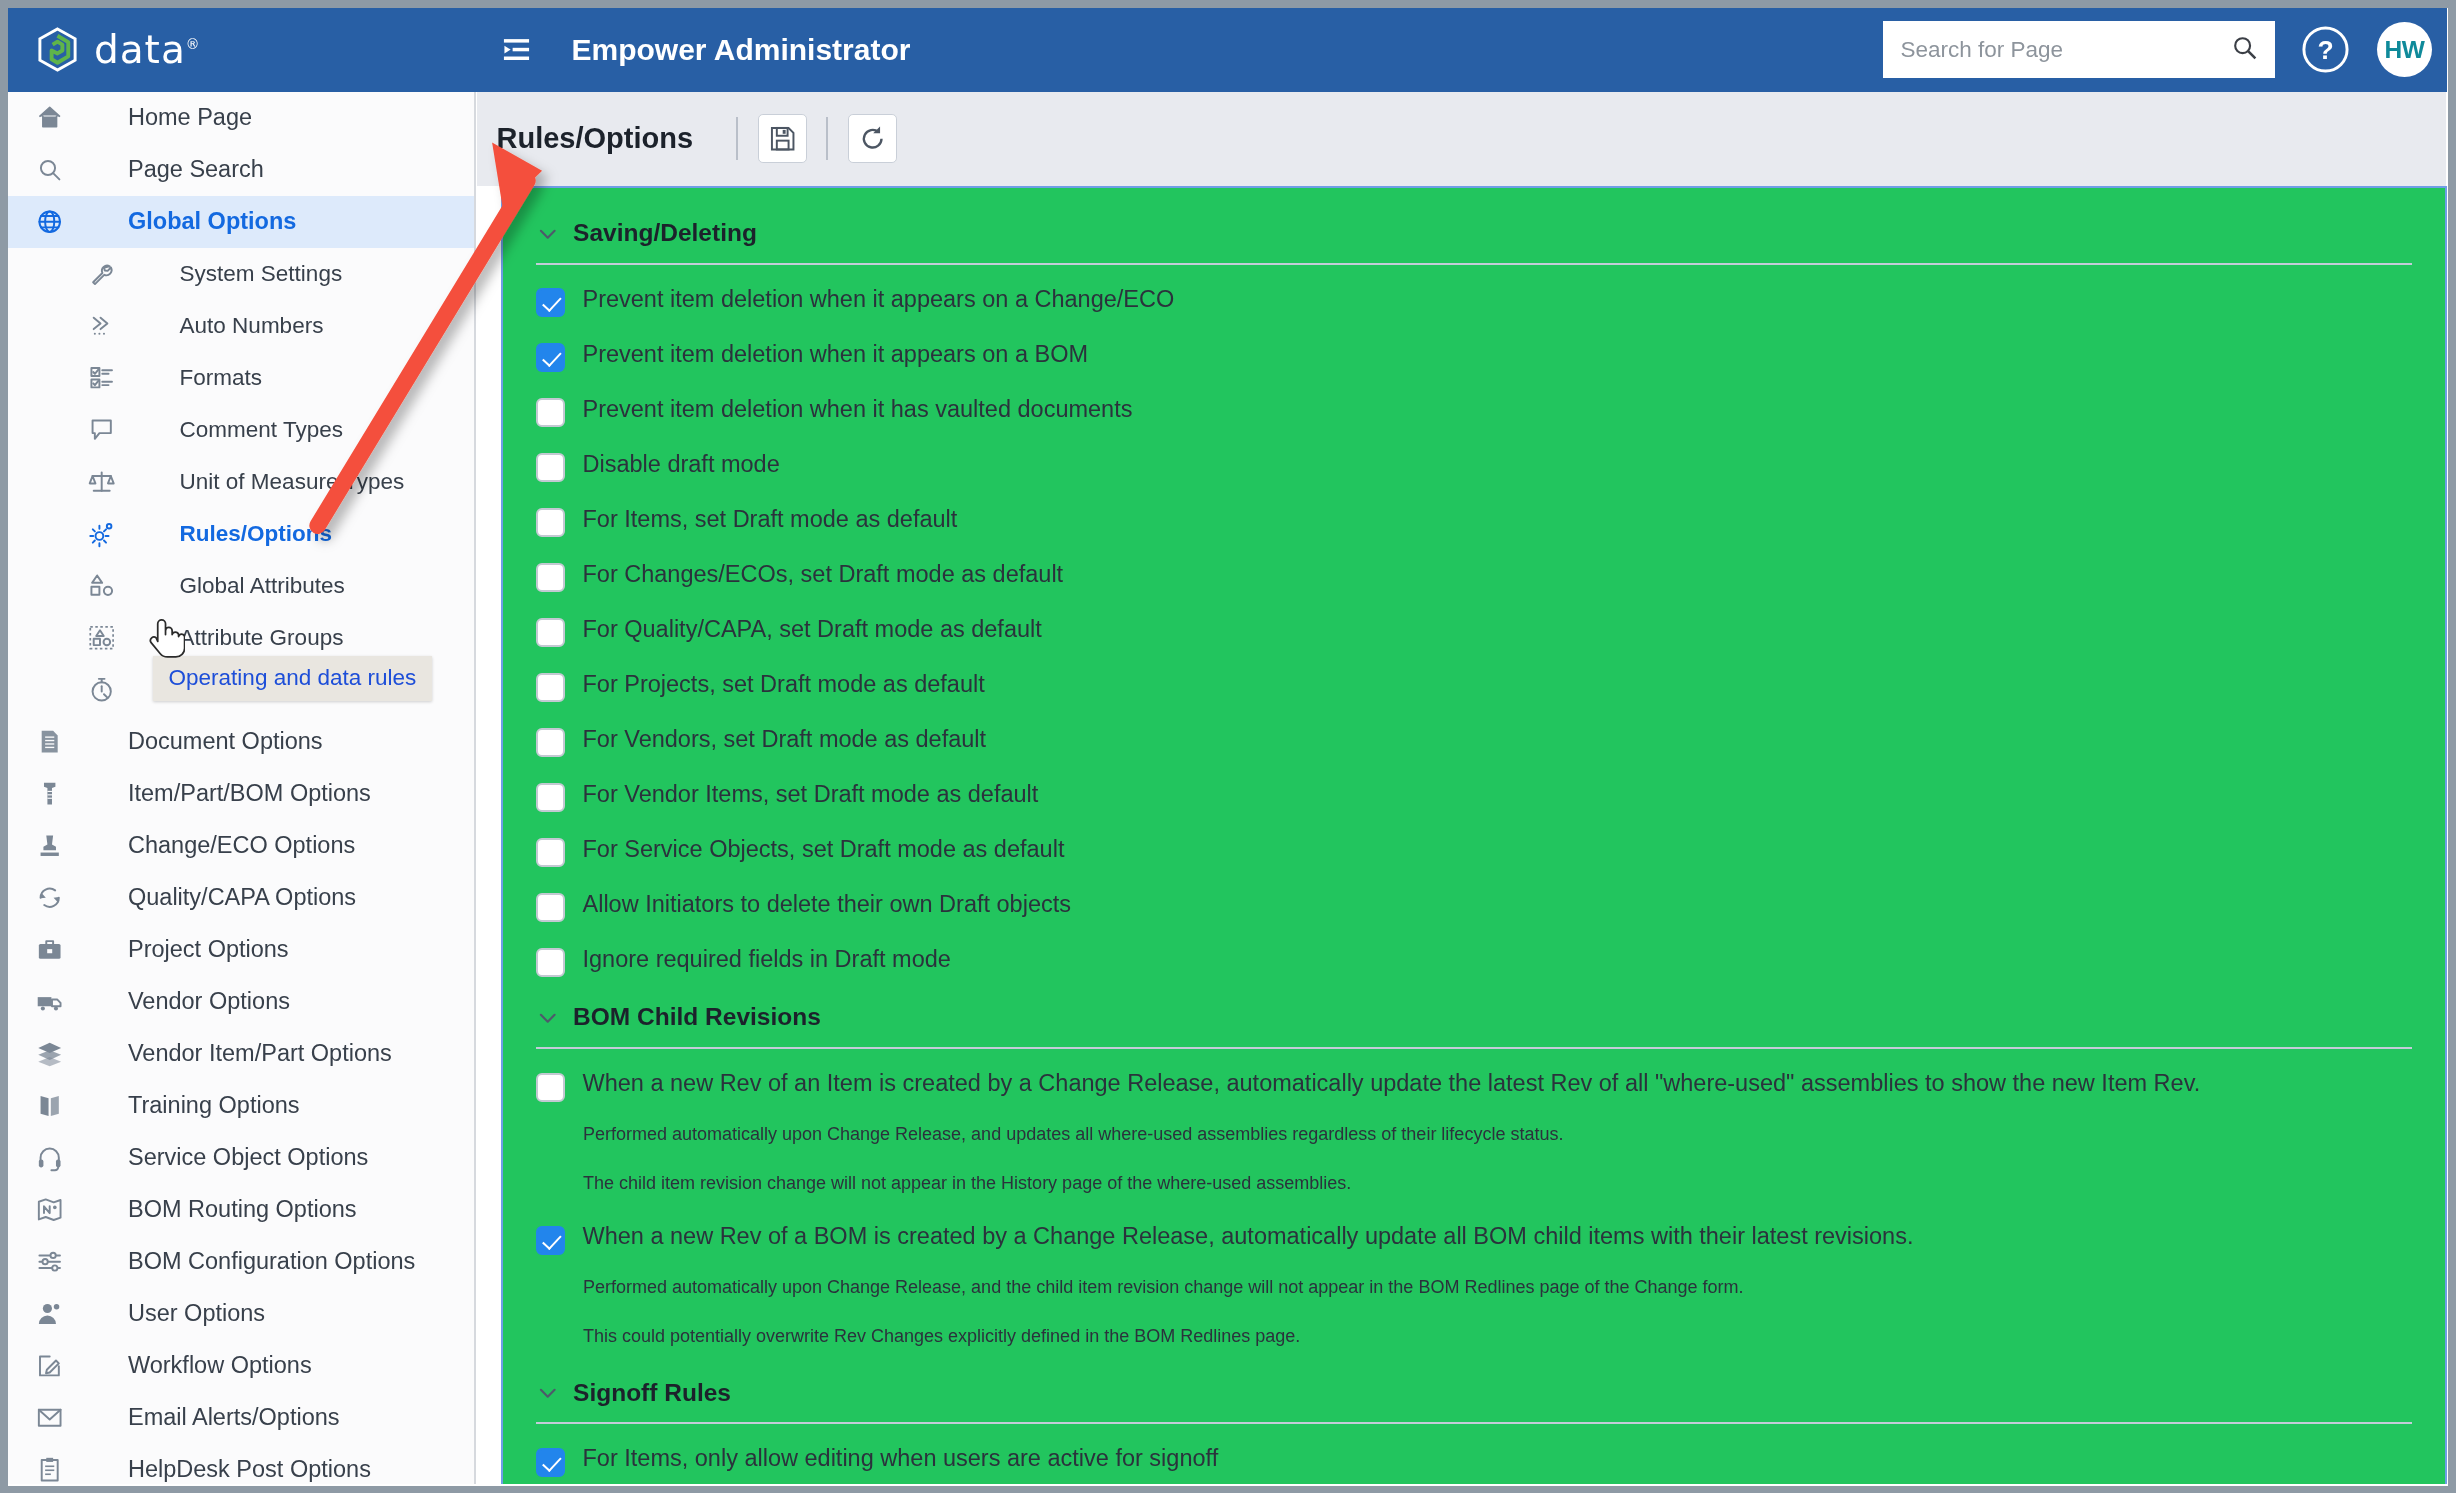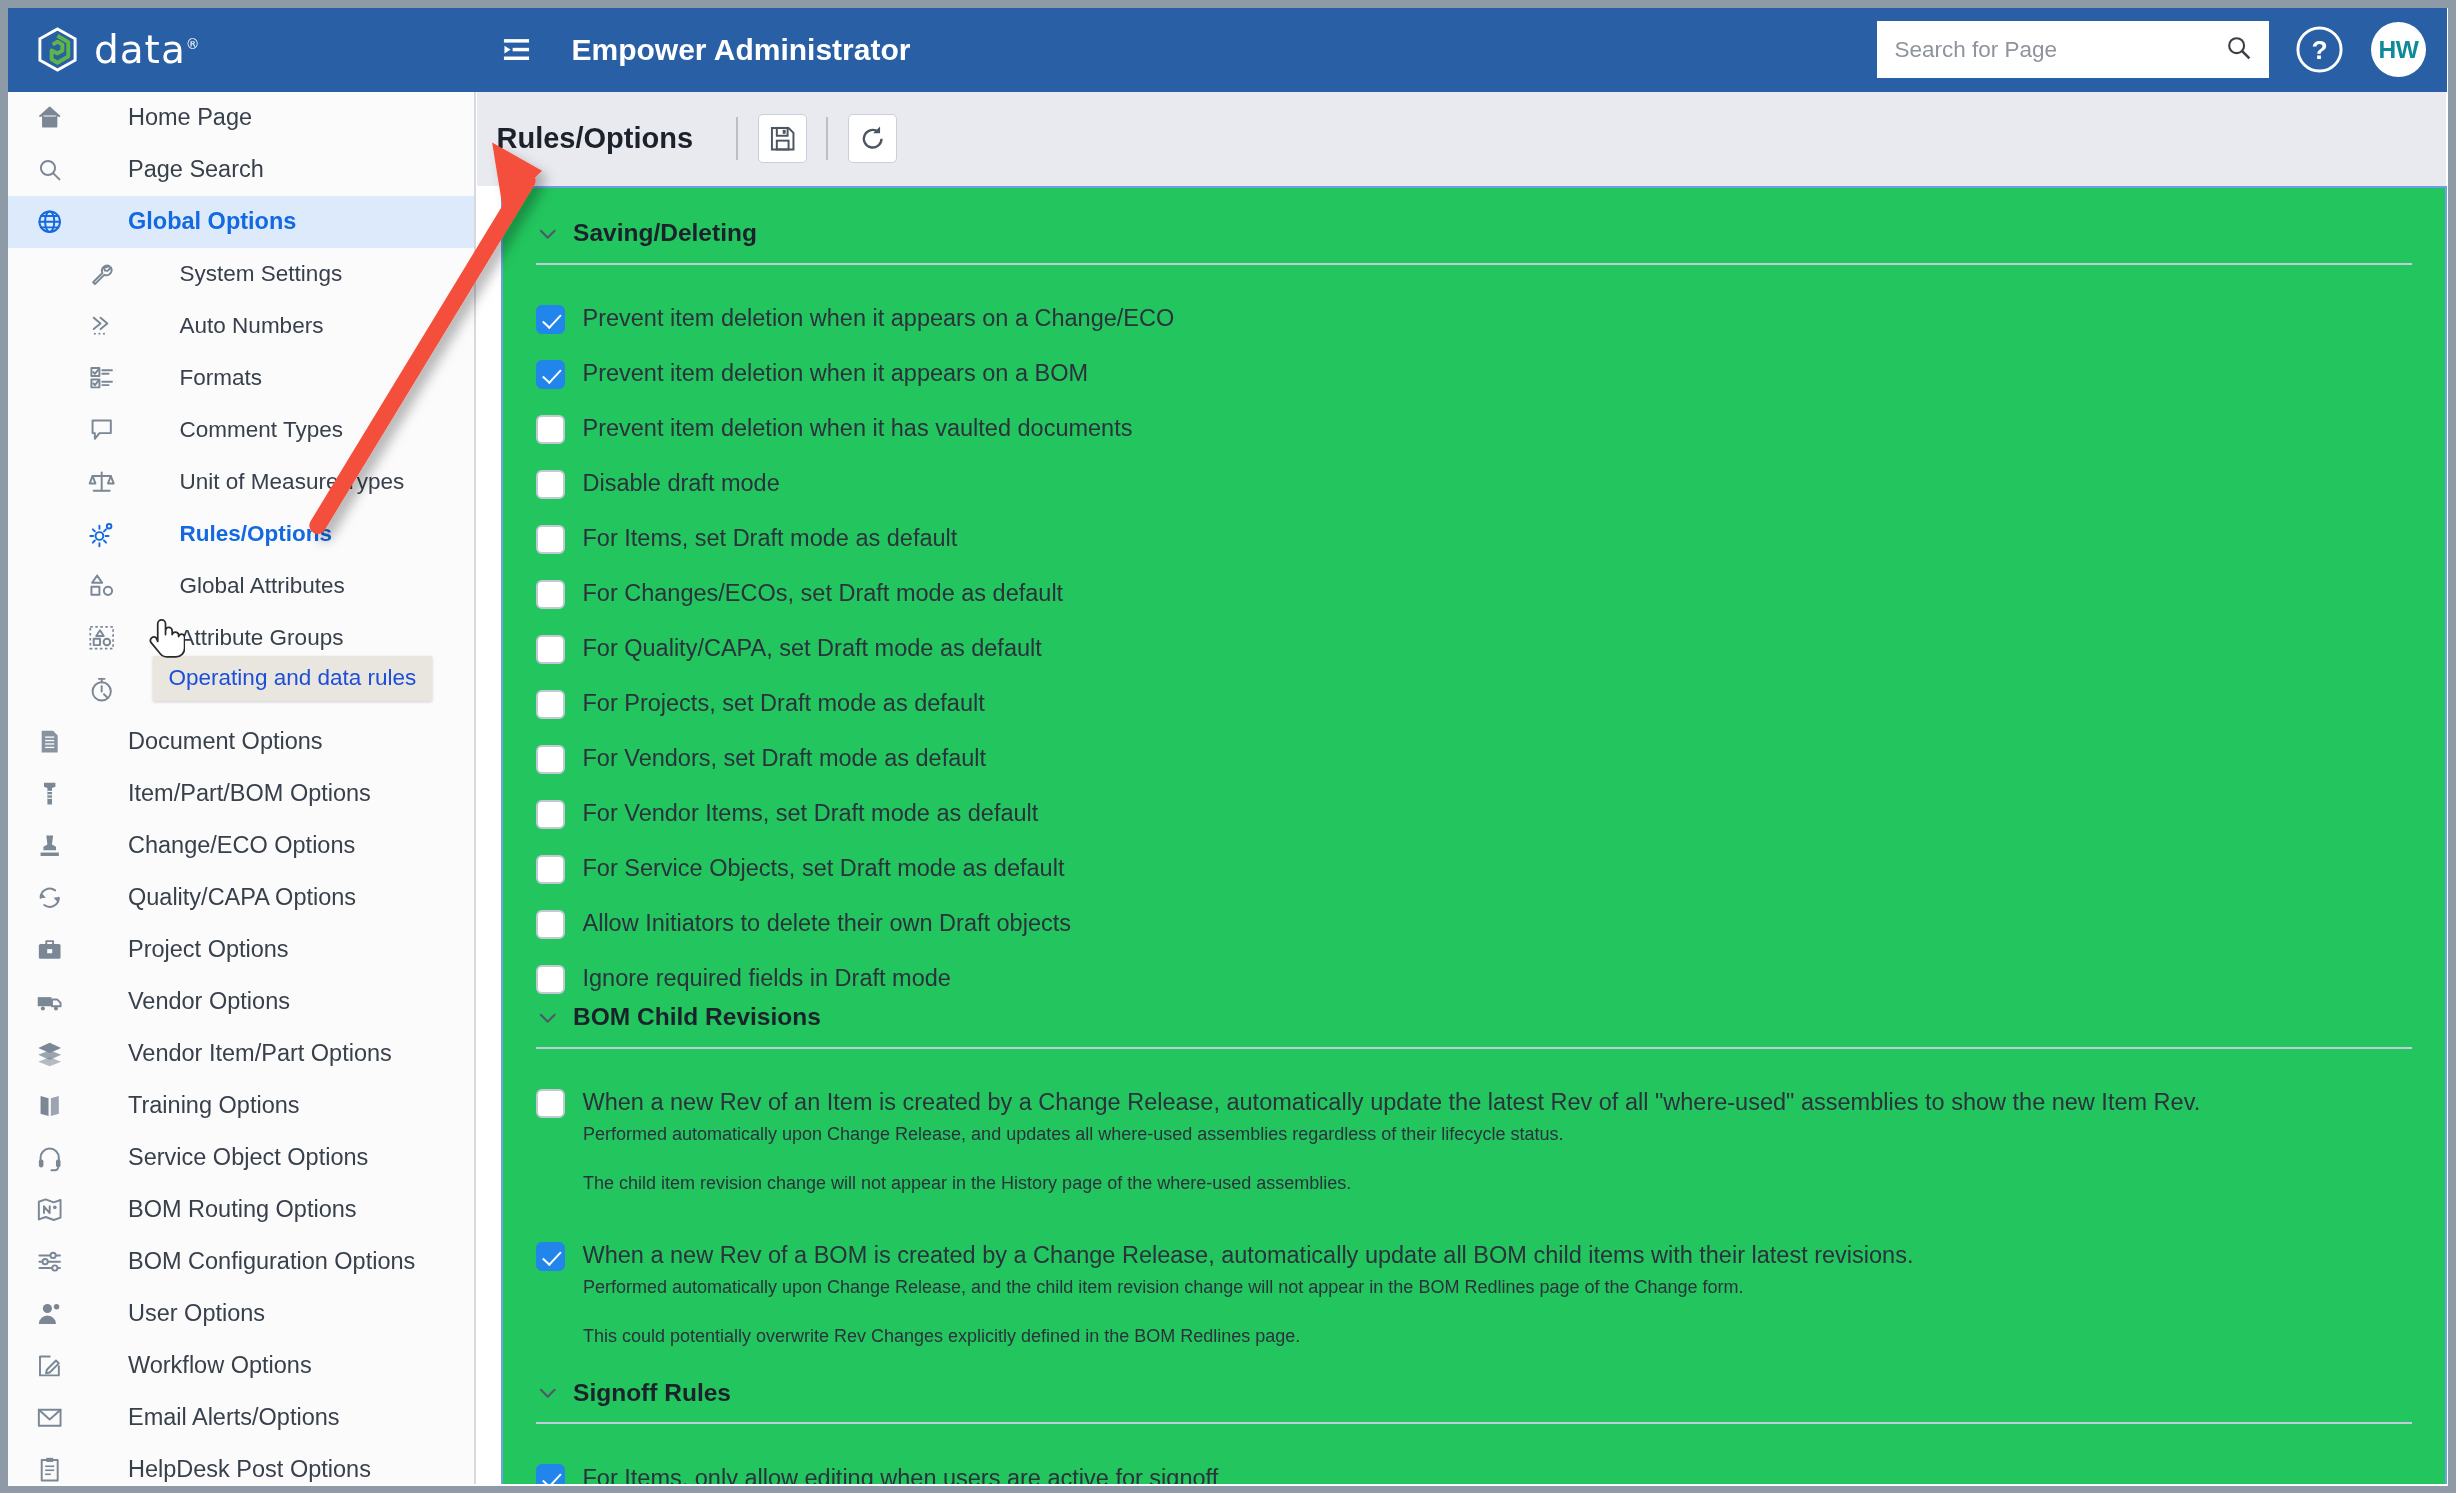--- a/index.html
+++ b/index.html
@@ -41,21 +41,21 @@
     width: 43px; height: 43px; margin-left: 19.6px;
     flex: 0 0 43px; cursor: pointer;
     display: flex; align-items: center; justify-content: center;
   }
   .app-title {
     color: #ffffff; font-size: 30px; font-weight: bold;
     margin-left: 33px; white-space: nowrap;
   }
   .topbar-right {
     margin-left: auto; display: flex; align-items: center;
-    gap: 25.5px; padding-right: 21px;
+    gap: 25.5px; padding-right: 15px;
   }
   .search-box {
     width: 392px; height: 57px; background: #ffffff;
     display: flex; align-items: center; padding: 0 17.6px;
   }
   .search-box input {
     border: none; outline: none; flex: 1;
     font-size: 22.5px; color: #5e6670;
     font-family: "Liberation Sans", sans-serif;
   }
@@ -143,21 +143,21 @@
     font-size: 24.5px; font-weight: bold; color: #1c222b;
     margin-top: 9.8px; cursor: pointer;
   }
   .chev { color: #4d5a6a; display: flex; align-items: center; }
   .section-rule {
     height: 2px; background: #c3ccd8;
     margin: 15.7px 0 13.7px 0;
   }
 
   .opt-row {
-    display: flex; align-items: flex-end; gap: 17.6px;
+    display: flex; align-items: flex-start; gap: 17.6px;
     min-height: 55px; padding-top: 5.9px;
   }
   .cbx {
     width: 29px; height: 29px; flex: 0 0 29px;
     border: 2px solid #c3c9d2; border-radius: 5.9px;
     background: #ffffff; margin-top: 3.9px; cursor: pointer;
     position: relative;
   }
   .cbx.on {
     background: #2285ec; border-color: #2285ec;

